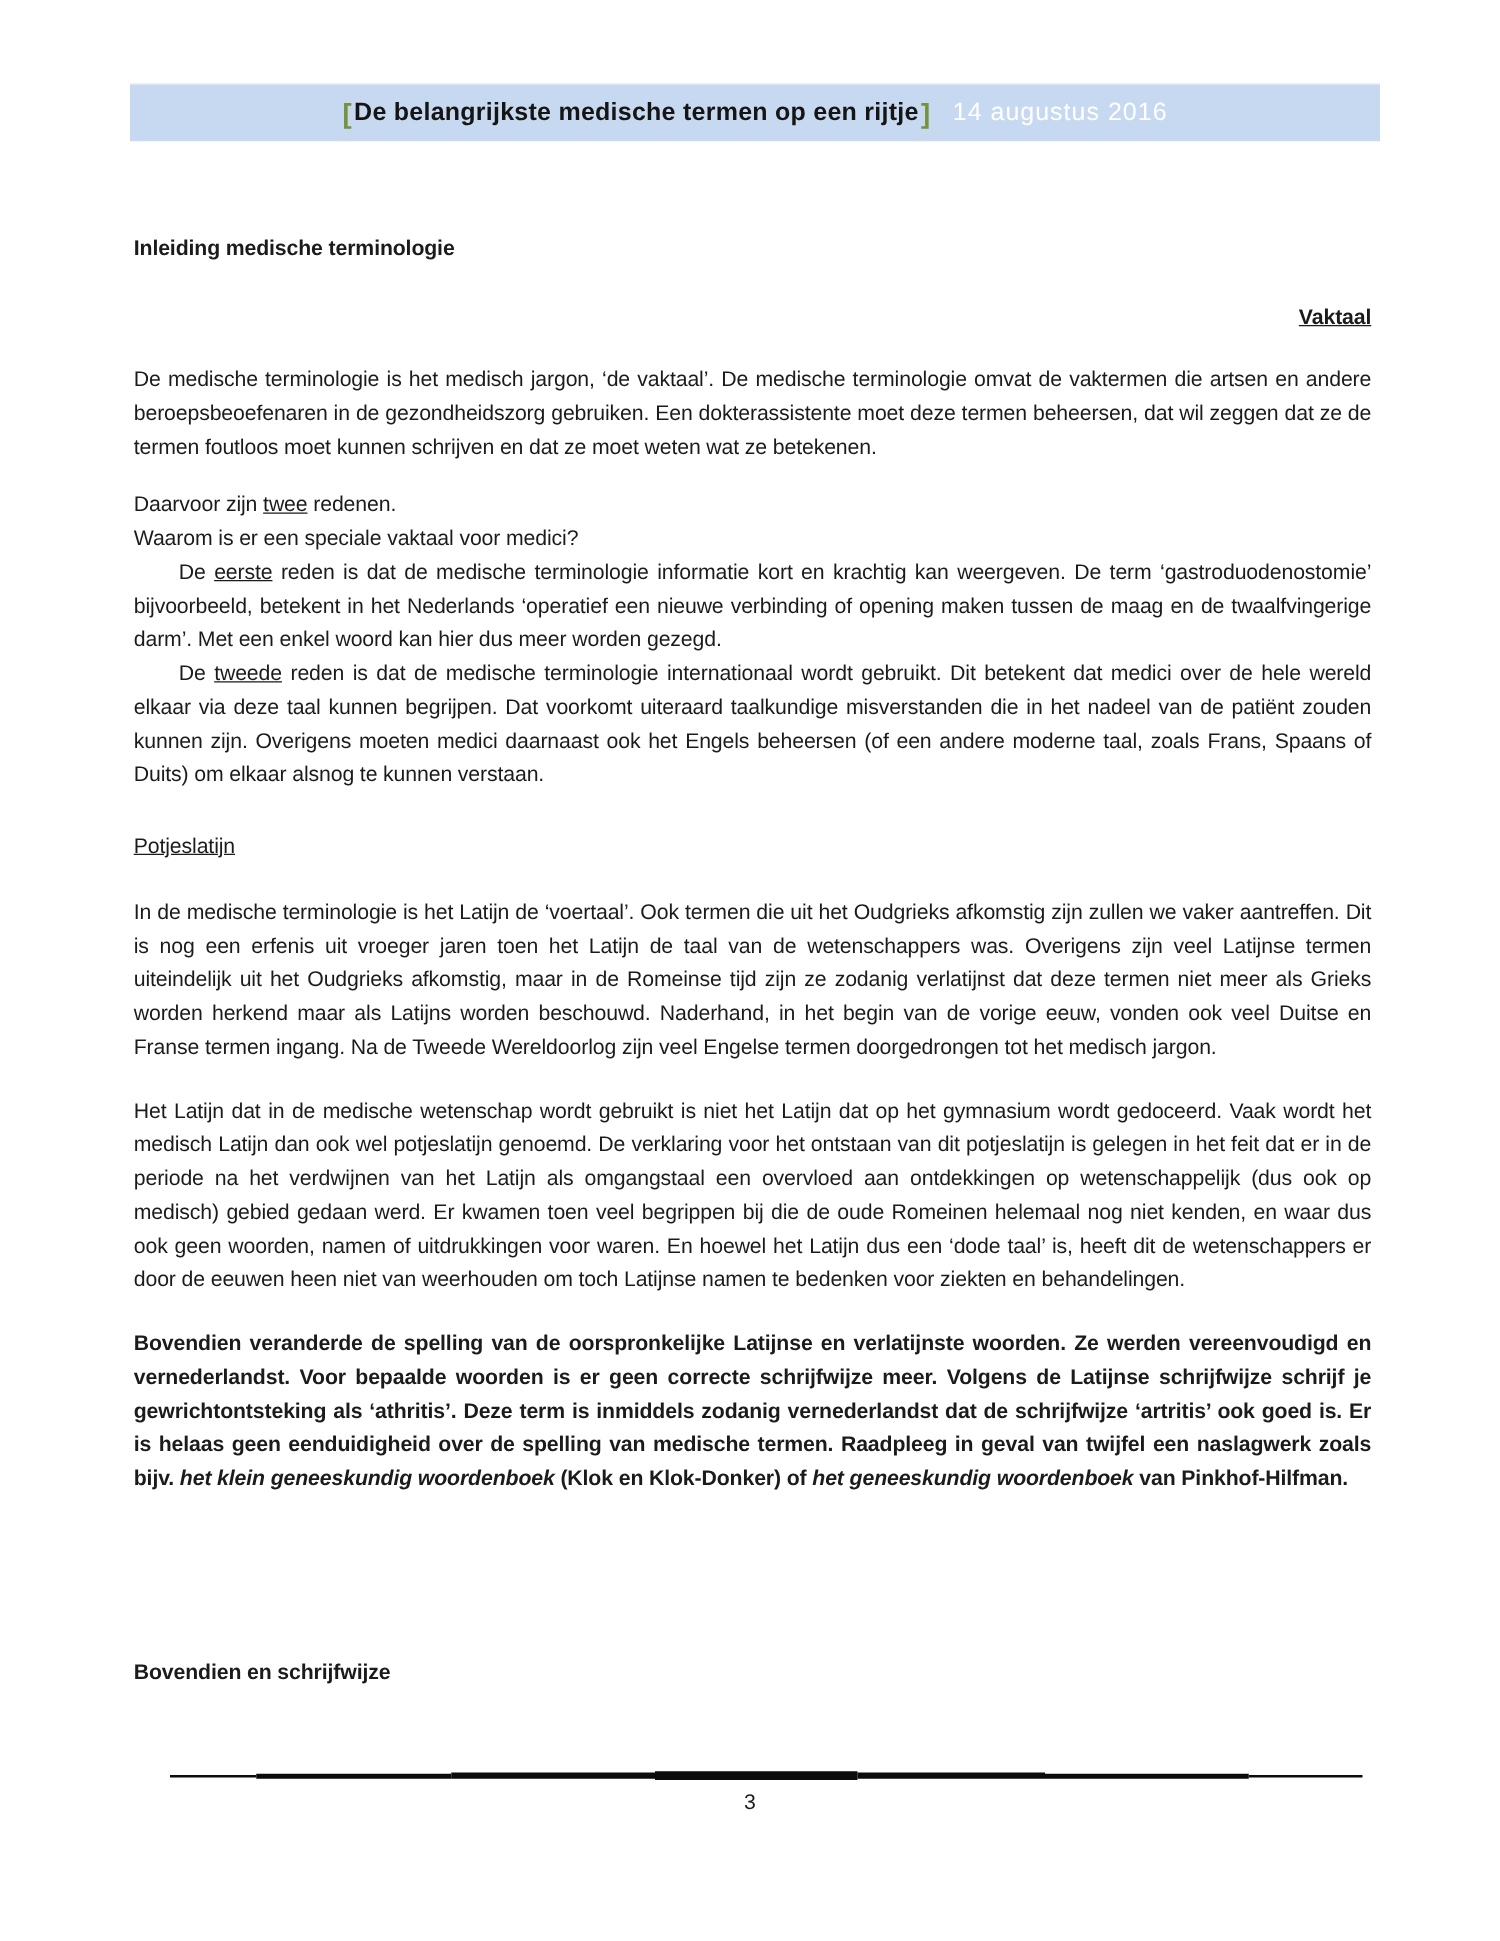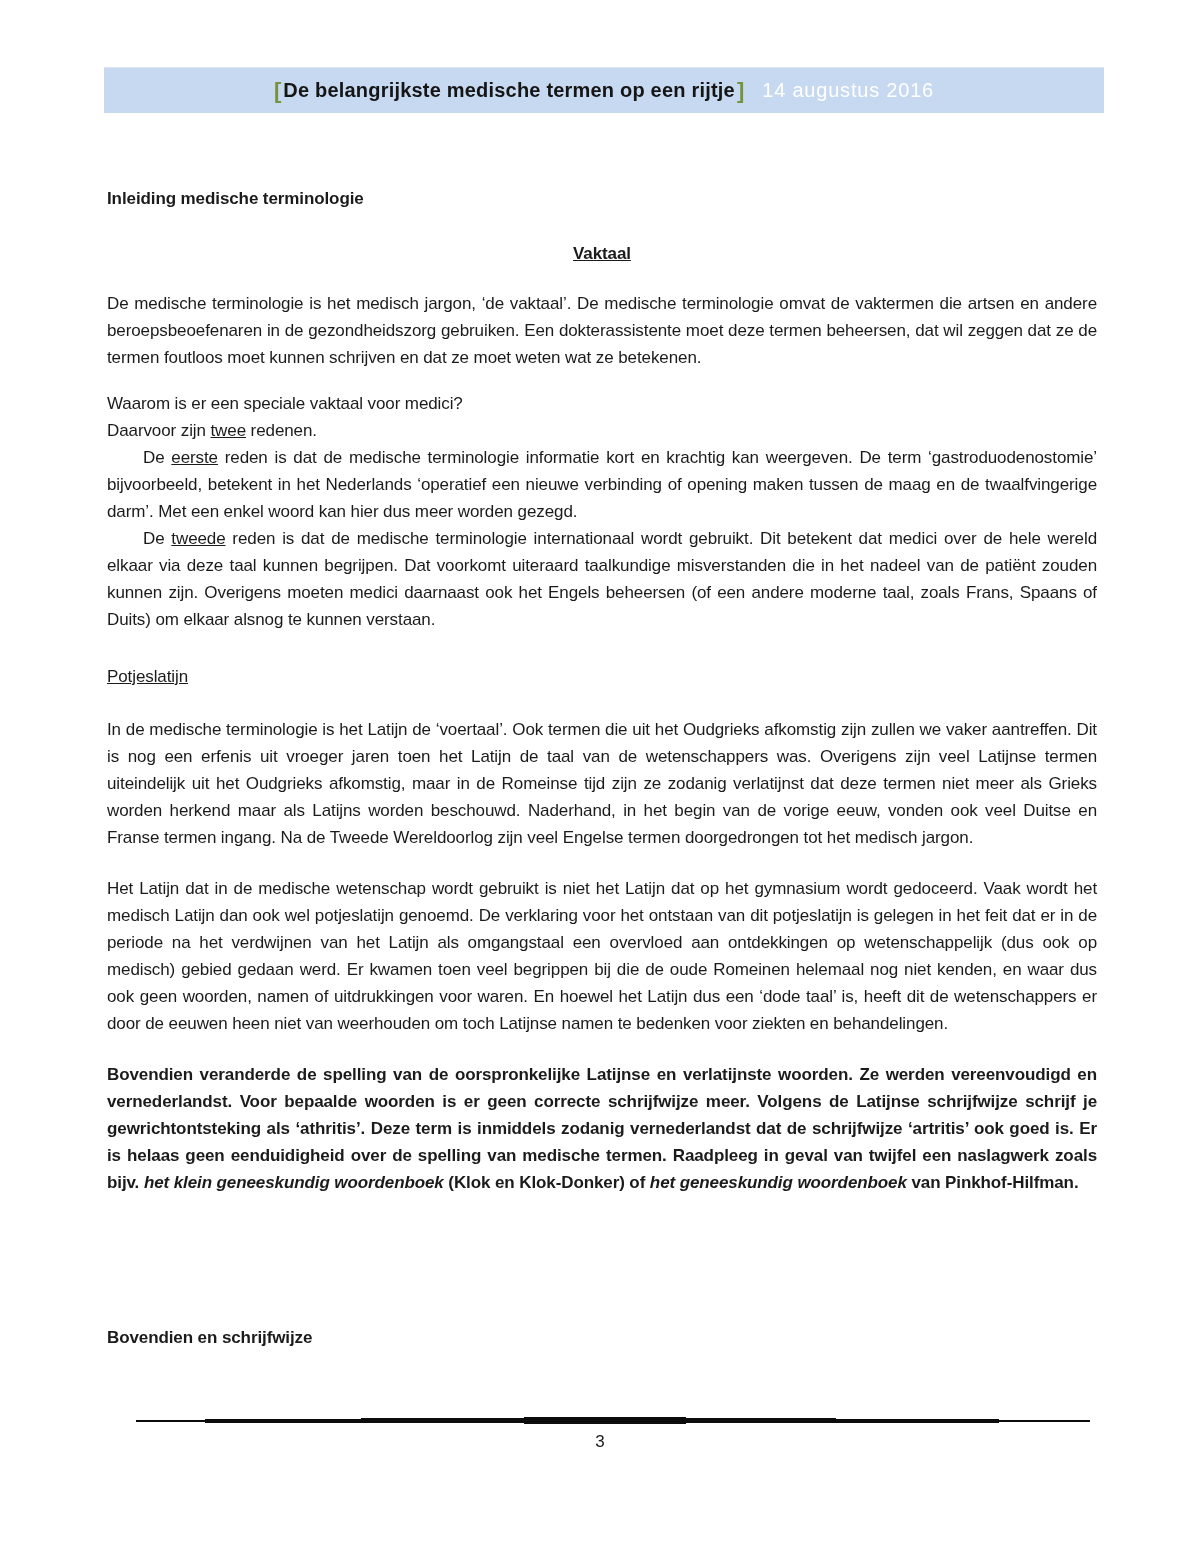--- a/index.html
+++ b/index.html
@@ -59,21 +59,21 @@
     margin-top: 45px;
   }
   .h-main {
     font-weight: bold;
     text-align: left;
     margin: 0 0 28px 0;
   }
   .h-sub {
     font-weight: bold;
     text-decoration: underline;
-    text-align: center;
+    text-align: right;
     margin: 0 0 23px 0;
   }
   .h-sub2 {
     font-weight: normal;
     text-decoration: underline;
     text-align: left;
     margin: 30px 0 26px 0;
   }
   .h-bottom {
     font-weight: bold;
@@ -141,22 +141,22 @@
   </div>
 
   <div class="content">
 
     <div class="h-main">Inleiding medische terminologie</div>
 
     <div class="h-sub">Vaktaal</div>
 
     <p class="para"><span>De medische terminologie is het medisch jargon, ‘de vaktaal’. De medische terminologie omvat de vaktermen die artsen en andere beroepsbeoefenaren in de gezondheidszorg gebruiken. Een dokterassistente moet deze termen beheersen, dat wil zeggen dat ze de termen foutloos moet kunnen schrijven en dat ze moet weten wat ze betekenen.</span></p>
 
+    <p class="para-tight"><span>Daarvoor zijn </span><span class="u">twee</span><span> redenen.</span></p>
     <p class="para-tight"><span>Waarom is er een speciale vaktaal voor medici?</span></p>
-    <p class="para-tight"><span>Daarvoor zijn </span><span class="u">twee</span><span> redenen.</span></p>
     <p class="para-indent"><span>De </span><span class="u">eerste</span><span> reden is dat de medische terminologie informatie kort en krachtig kan weergeven. De term ‘gastroduodenostomie’ bijvoorbeeld, betekent in het Nederlands ‘operatief een nieuwe verbinding of opening maken tussen de maag en de twaalfvingerige darm’. Met een enkel woord kan hier dus meer worden gezegd.</span></p>
     <p class="para-indent"><span>De </span><span class="u">tweede</span><span> reden is dat de medische terminologie internationaal wordt gebruikt. Dit betekent dat medici over de hele wereld elkaar via deze taal kunnen begrijpen. Dat voorkomt uiteraard taalkundige misverstanden die in het nadeel van de patiënt zouden kunnen zijn. Overigens moeten medici daarnaast ook het Engels beheersen (of een andere moderne taal, zoals Frans, Spaans of Duits) om elkaar alsnog te kunnen verstaan.</span></p>
 
     <div class="h-sub2">Potjeslatijn</div>
 
     <p class="para spacer-block"><span>In de medische terminologie is het Latijn de ‘voertaal’. Ook termen die uit het Oudgrieks afkomstig zijn zullen we vaker aantreffen. Dit is nog een erfenis uit vroeger jaren toen het Latijn de taal van de wetenschappers was. Overigens zijn veel Latijnse termen uiteindelijk uit het Oudgrieks afkomstig, maar in de Romeinse tijd zijn ze zodanig verlatijnst dat deze termen niet meer als Grieks worden herkend maar als Latijns worden beschouwd. Naderhand, in het begin van de vorige eeuw, vonden ook veel Duitse en Franse termen ingang. Na de Tweede Wereldoorlog zijn veel Engelse termen doorgedrongen tot het medisch jargon.</span></p>
 
     <p class="para spacer-block"><span>Het Latijn dat in de medische wetenschap wordt gebruikt is niet het Latijn dat op het gymnasium wordt gedoceerd. Vaak wordt het medisch Latijn dan ook wel potjeslatijn genoemd. De verklaring voor het ontstaan van dit potjeslatijn is gelegen in het feit dat er in de periode na het verdwijnen van het Latijn als omgangstaal een overvloed aan ontdekkingen op wetenschappelijk (dus ook op medisch) gebied gedaan werd. Er kwamen toen veel begrippen bij die de oude Romeinen helemaal nog niet kenden, en waar dus ook geen woorden, namen of uitdrukkingen voor waren. En hoewel het Latijn dus een ‘dode taal’ is, heeft dit de wetenschappers er door de eeuwen heen niet van weerhouden om toch Latijnse namen te bedenken voor ziekten en behandelingen.</span></p>
 
     <p class="para-last"><span>Bovendien veranderde de spelling van de oorspronkelijke Latijnse en verlatijnste woorden. Ze werden vereenvoudigd en vernederlandst. Voor bepaalde woorden is er geen correcte schrijfwijze meer. Volgens de Latijnse schrijfwijze schrijf je gewrichtontsteking als ‘athritis’. Deze term is inmiddels zodanig vernederlandst dat de schrijfwijze ‘artritis’ ook goed is. Er is helaas geen eenduidigheid over de spelling van medische termen. Raadpleeg in geval van twijfel een naslagwerk zoals bijv. </span><span class="i">het klein geneeskundig woordenboek</span><span> (Klok en Klok-Donker) of </span><span class="i">het geneeskundig woordenboek</span><span> van Pinkhof-Hilfman.</span></p>

